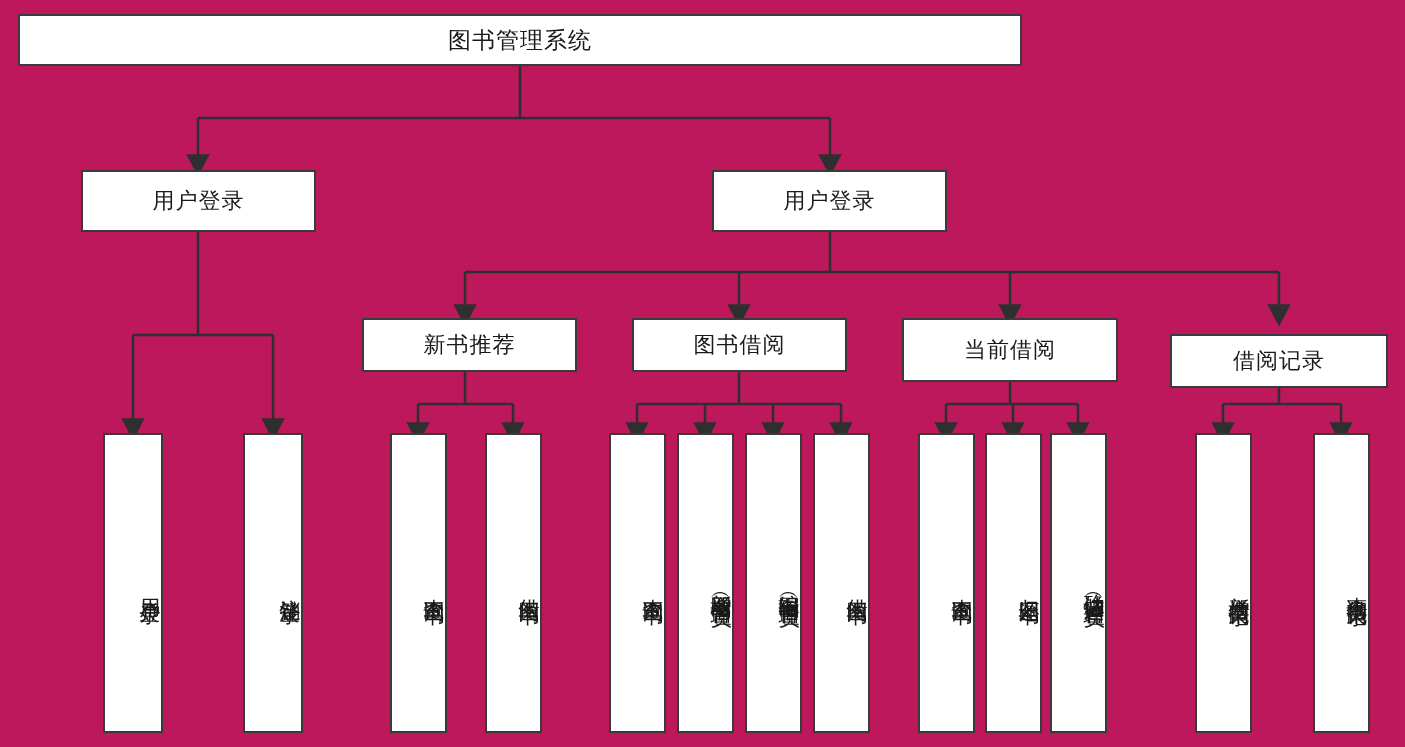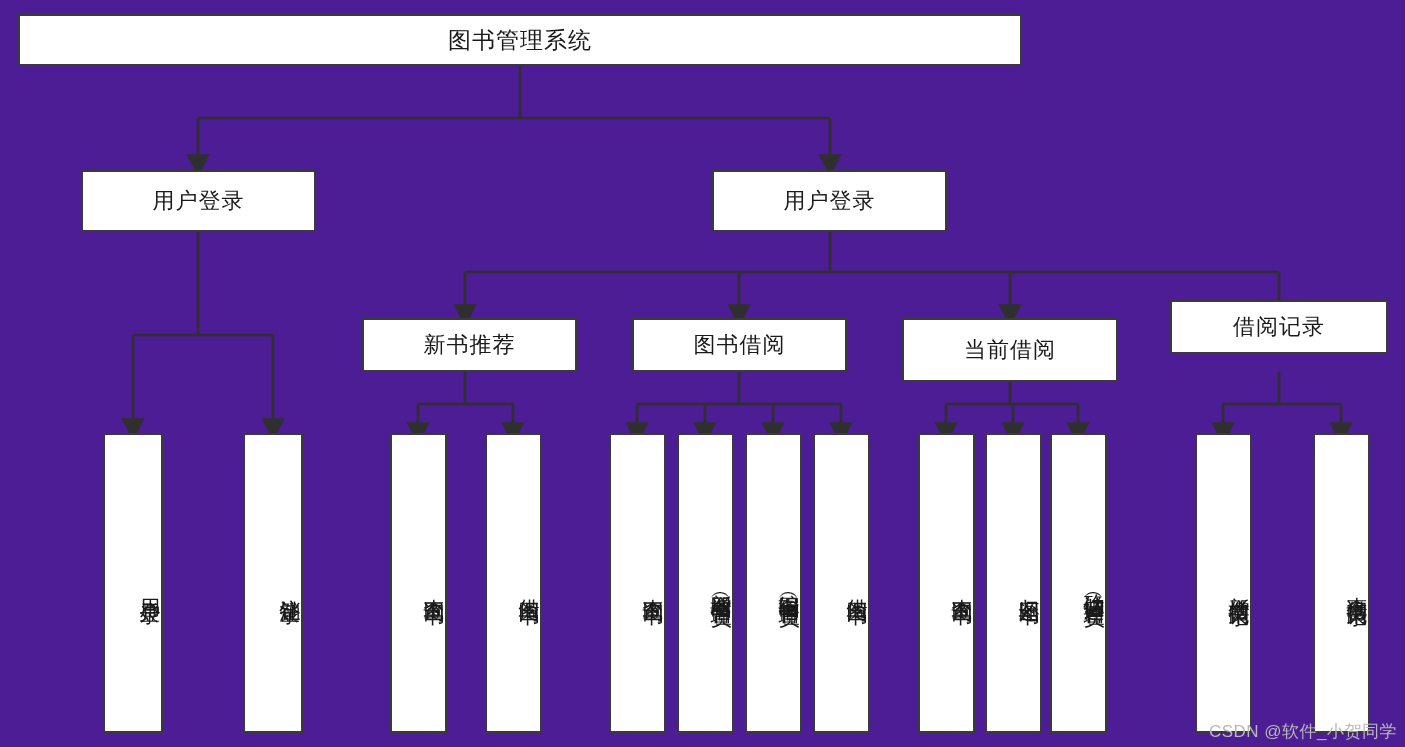--- a/index.html
+++ b/index.html
@@ -8,21 +8,21 @@
     padding: 0;
     background: #ffffff;
   }
   body {
     font-family: "Liberation Sans", "DejaVu Sans", sans-serif;
   }
   #diagram-root {
     position: relative;
     width: 1405px;
     height: 747px;
-    background: #4c1d95;
+    background: #be185d;
     overflow: hidden;
   }
   #edges-layer {
     position: absolute;
     left: 0;
     top: 0;
     width: 1405px;
     height: 747px;
     pointer-events: none;
   }
@@ -136,21 +136,21 @@
 
   <div class="node h" style="left:632px; top:318px; width:215px; height:54px;">
     <span>图书借阅</span>
   </div>
   <div class="node h" style="left:362px; top:318px; width:215px; height:54px;">
     <span>新书推荐</span>
   </div>
   <div class="node h" style="left:902px; top:318px; width:216px; height:64px;">
     <span>当前借阅</span>
   </div>
-  <div class="node h" style="left:1170px; top:300px; width:218px; height:54px;">
+  <div class="node h" style="left:1170px; top:334px; width:218px; height:54px;">
     <span>借阅记录</span>
   </div>
 
   <div class="node v" style="left:103px; top:433px; width:60px; height:300px;">
     <span class="vlabel">用户登录</span>
   </div>
   <div class="node v" style="left:243px; top:433px; width:60px; height:300px;">
     <span class="vlabel">注销登录</span>
   </div>
 
@@ -184,15 +184,14 @@
     <span class="vlabel">确认归还（管理员）</span>
   </div>
 
   <div class="node v" style="left:1195px; top:433px; width:57px; height:300px;">
     <span class="vlabel">新增借阅记录</span>
   </div>
   <div class="node v" style="left:1313px; top:433px; width:57px; height:300px;">
     <span class="vlabel">查询借阅记录</span>
   </div>
 
-  <div id="watermark">CSDN @软件_小贺同学</div>
 
 </div>
 
 </body></html>

